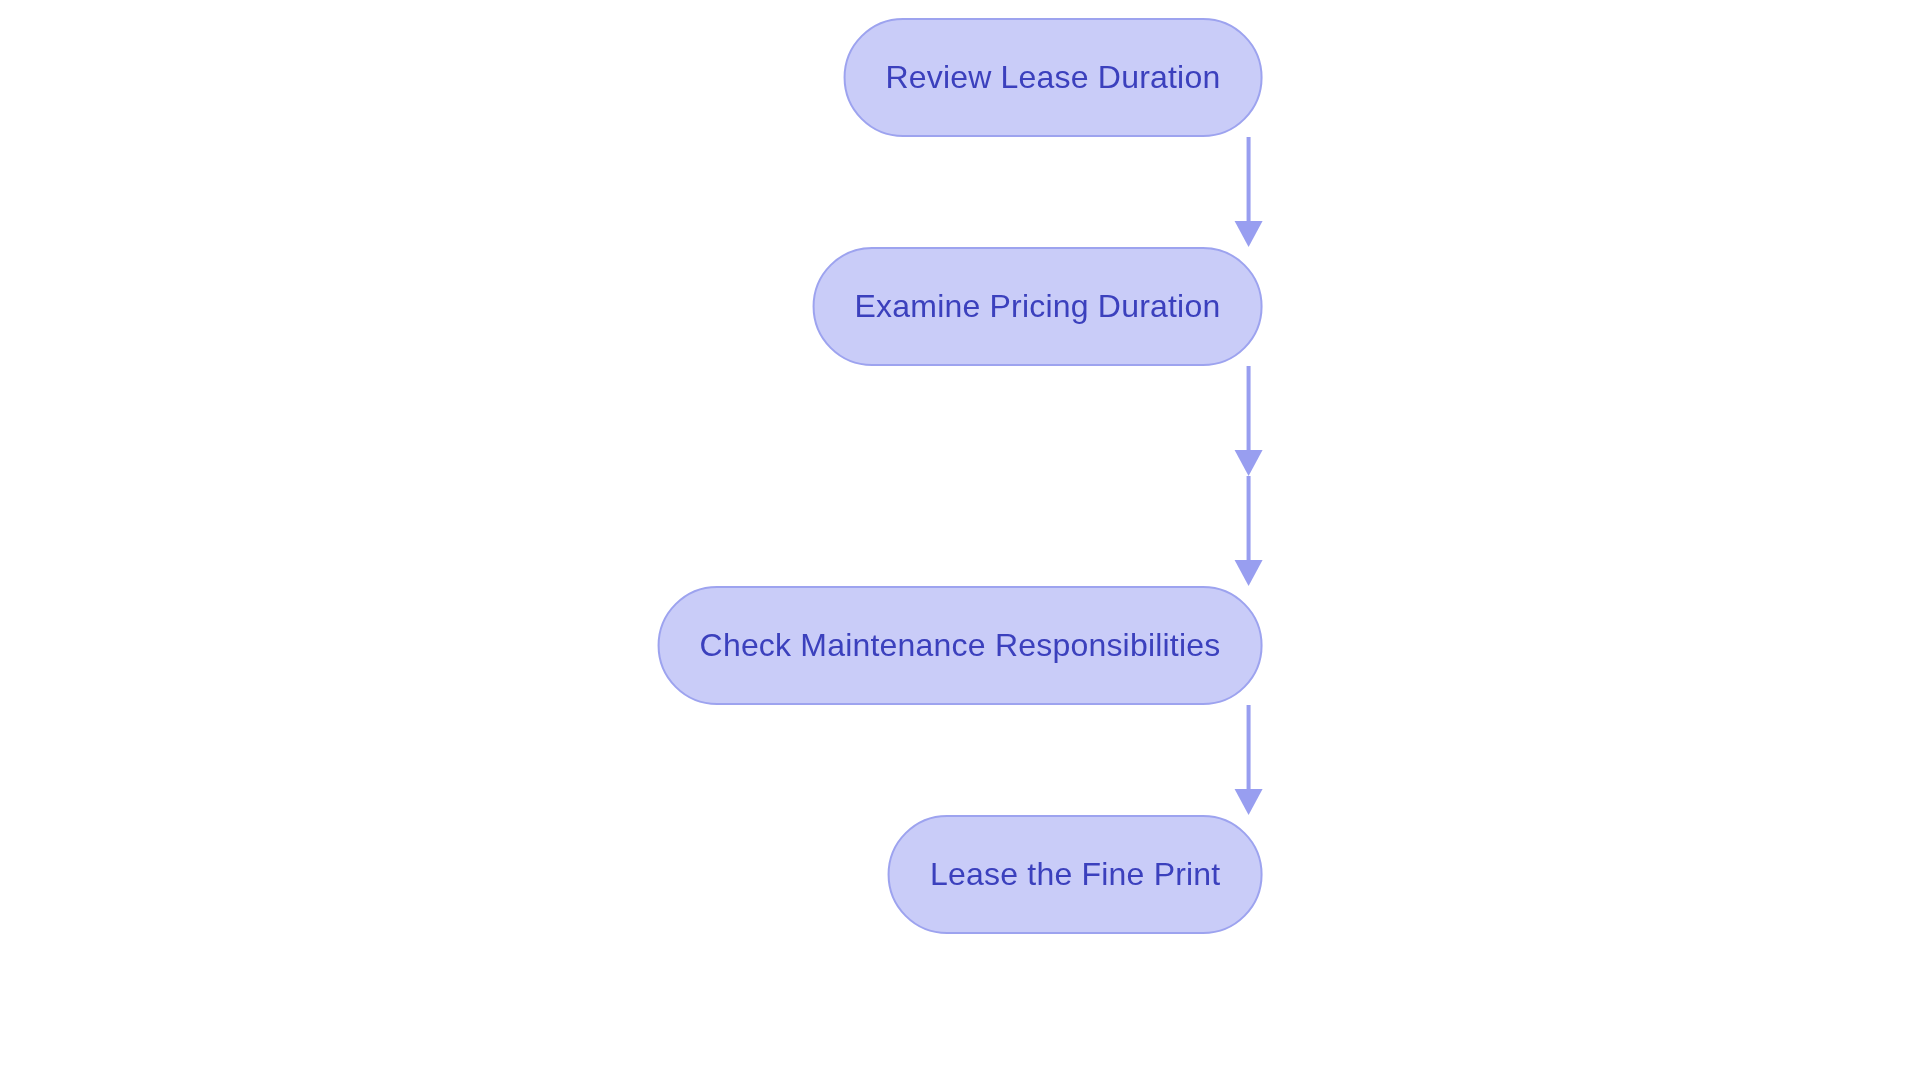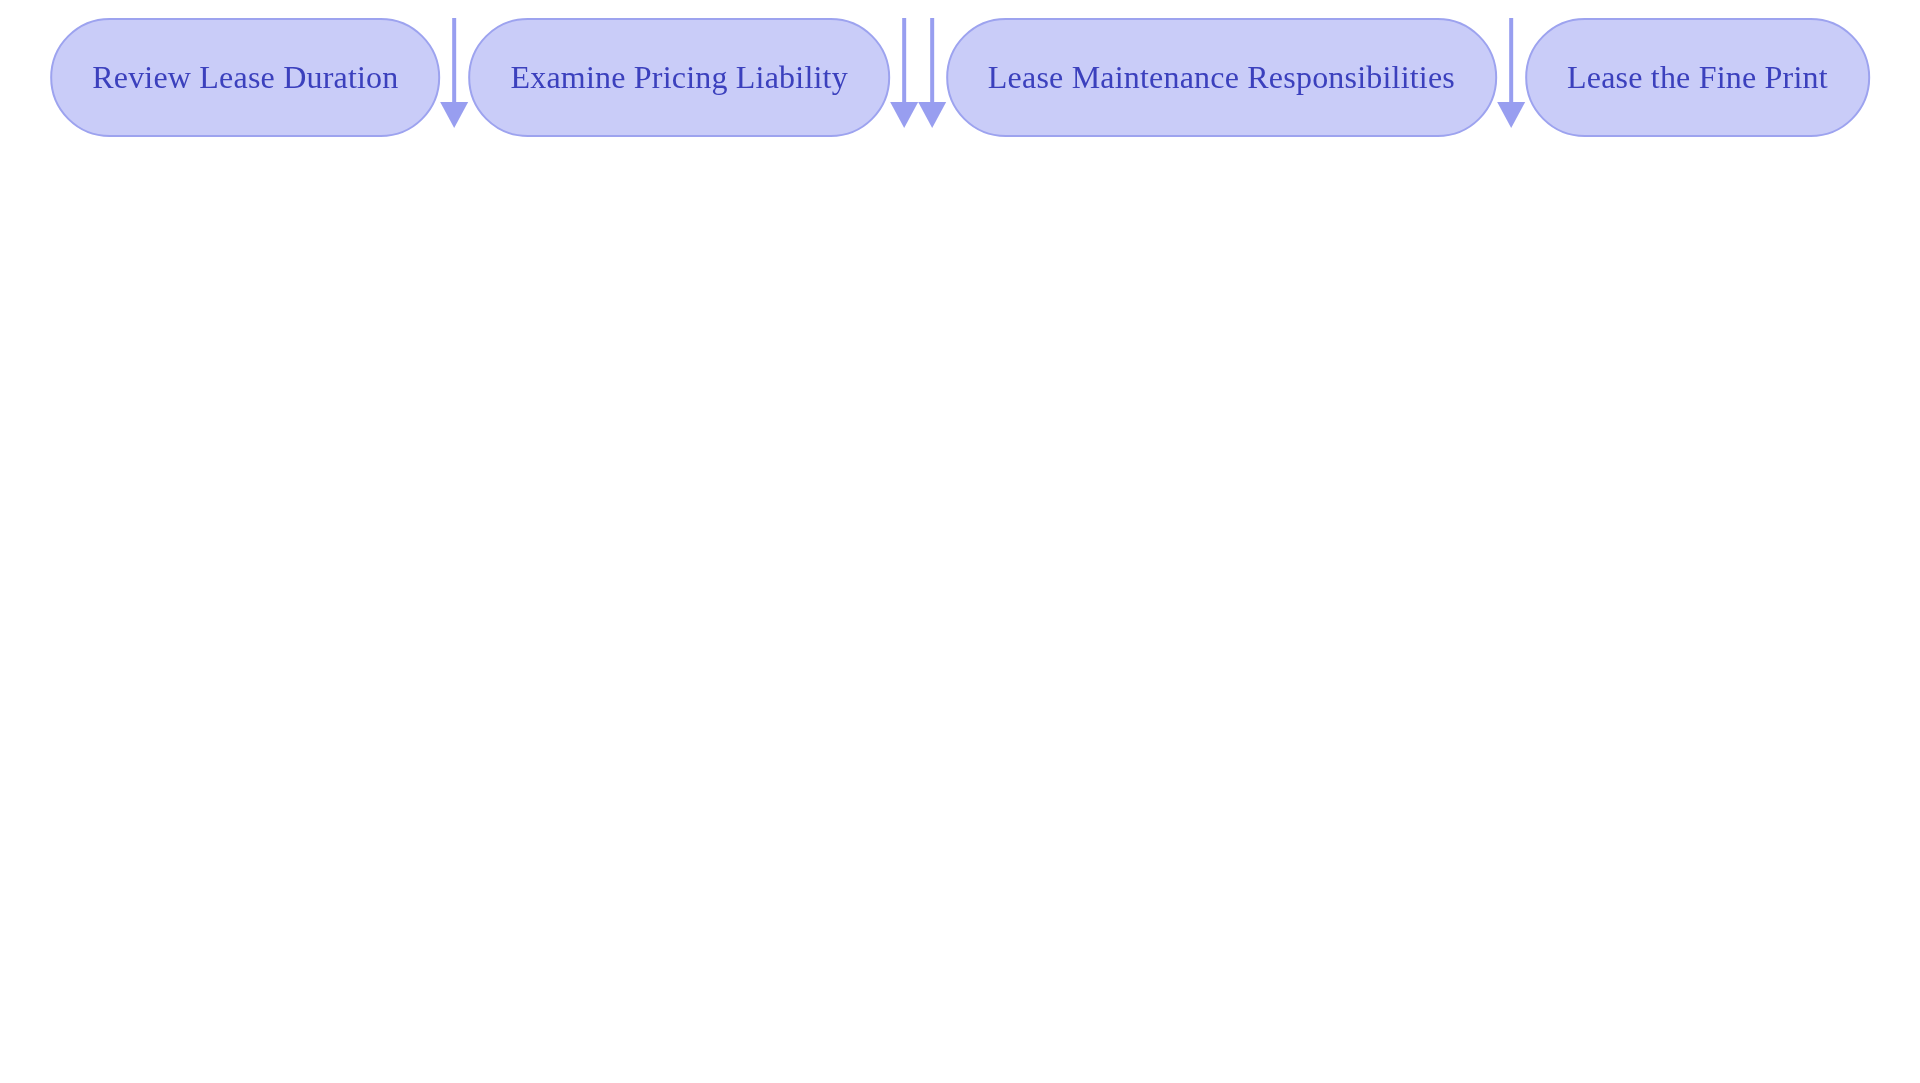--- a/index.html
+++ b/index.html
@@ -13,22 +13,22 @@
     position: relative;
     overflow: hidden;
     font-family: "Liberation Sans", sans-serif;
   }
   .flow {
     position: absolute;
     left: 50%;
     top: 18px;
     transform: translateX(-50%);
     display: flex;
-    align-items: flex-start;
-    font-family: Liberation Serif, serif;
+    flex-direction: column;
+    align-items: flex-end;
   }
   .node {
     box-sizing: border-box;
     height: 119px;
     padding: 0 40px;
     border-radius: 60px;
     background: var(--node-fill, #c9ccf8);
     border: 2px solid var(--node-border, #9da3ef);
     display: flex;
     align-items: center;
@@ -67,36 +67,36 @@
   <div class="node">
     <span class="node-label">Review Lease Duration</span>
   </div>
 
   <div class="arrow">
     <div class="arrow-line"></div>
     <div class="arrow-head"></div>
   </div>
 
   <div class="node">
-    <span class="node-label">Examine Pricing Liability</span>
+    <span class="node-label">Examine Pricing Duration</span>
   </div>
 
   <div class="arrow">
     <div class="arrow-line"></div>
     <div class="arrow-head"></div>
   </div>
 
 
   <div class="arrow">
     <div class="arrow-line"></div>
     <div class="arrow-head"></div>
   </div>
 
   <div class="node">
-    <span class="node-label">Lease Maintenance Responsibilities</span>
+    <span class="node-label">Check Maintenance Responsibilities</span>
   </div>
 
   <div class="arrow">
     <div class="arrow-line"></div>
     <div class="arrow-head"></div>
   </div>
 
   <div class="node">
     <span class="node-label">Lease the Fine Print</span>
   </div>

